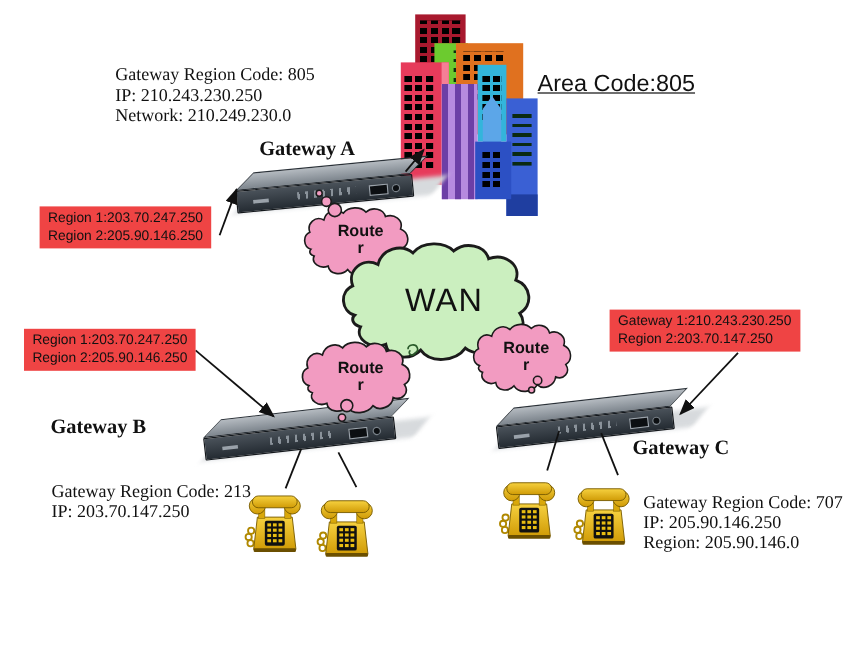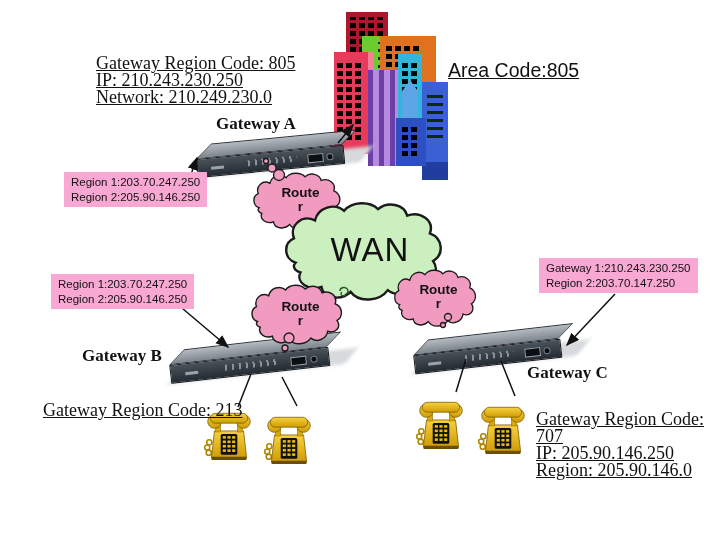--- a/index.html
+++ b/index.html
@@ -1,36 +1,36 @@
 <!DOCTYPE html>
 <html><head>
 <meta charset="utf-8">
 <style>
   html,body{margin:0;padding:0;background:#fff;}
   .stage{position:relative;width:720px;height:540px;background:#ffffff;overflow:hidden;
          font-family:"Liberation Serif",serif;color:#111;}
   .abs{position:absolute;}
 
   
-  .info-block{font-size:18px;line-height:17px;z-index:8;text-decoration:underline;}
+  .info-block{font-size:15px;line-height:17px;z-index:8;}
   .gw-label{font-weight:bold;font-size:17px;z-index:8;}
   .area-code{font-family:"Liberation Sans",sans-serif;font-size:19.5px;z-index:8;text-decoration:underline;}
 
   
-  .region-box{background:#f9a8d4;font-family:"Liberation Sans",sans-serif;
-              font-size:11.5px;line-height:14.5px;padding:3px 7px;z-index:8;margin-left:31px;}
+  .region-box{background:#ef4444;font-family:"Liberation Sans",sans-serif;
+              font-size:11.5px;line-height:14.5px;padding:3px 7px;z-index:8;}
 
   
   .cloud{z-index:5;}
   .cloud svg{position:absolute;left:0;top:0;width:100%;height:100%;overflow:visible;}
   .cloud use{stroke:#1b1b1b;stroke-width:3px;}
   .cloud-text{position:absolute;inset:0;display:flex;flex-direction:column;align-items:center;
               justify-content:center;font-family:"Liberation Sans",sans-serif;
               font-weight:bold;font-size:13.5px;line-height:14px;padding-bottom:6px;}
-  .wan-text{font-weight:normal;font-size:33px;letter-spacing:1px;padding-bottom:10px;}
+  .wan-text{font-weight:normal;font-size:27px;letter-spacing:1px;padding-bottom:10px;}
 
   
   .device{position:absolute;z-index:2;}
   .dev-shadow{position:absolute;left:4px;right:-22px;top:18px;height:15px;
               background:#d7dadd;transform:skewX(-45deg);filter:blur(2px);}
   .dev-top{position:relative;height:12px;width:calc(100% - 4px);
            background:linear-gradient(#b4bac0,#7e868e);
            border:1px solid #2b3239;transform:skewX(-50deg);transform-origin:0 100%;}
   .dev-front{position:relative;height:17px;background:linear-gradient(#4a525a,#242b32);
              border:1px solid #14181c;border-radius:1px;}
@@ -255,40 +255,41 @@
 
   <div class="abs info-block" style="left:96px;top:55px;">
     <div>Gateway Region Code: 805</div>
     <div>IP: 210.243.230.250</div>
     <div>Network: 210.249.230.0</div>
   </div>
 
   <div class="abs area-code" style="left:448px;top:59px;">Area Code:805</div>
 
   <div class="abs gw-label" style="left:216px;top:114px;">Gateway A</div>
-  <div class="abs gw-label" style="left:42px;top:346px;margin-left:40px;">Gateway B</div>
+  <div class="abs gw-label" style="left:42px;top:346px;">Gateway B</div>
   <div class="abs gw-label" style="left:527px;top:363px;">Gateway C</div>
 
   <div class="abs region-box" style="left:33px;top:172px;">
     <div>Region 1:203.70.247.250</div>
     <div>Region 2:205.90.146.250</div>
   </div>
 
   <div class="abs region-box" style="left:20px;top:274px;">
     <div>Region 1:203.70.247.250</div>
     <div>Region 2:205.90.146.250</div>
   </div>
 
   <div class="abs region-box" style="left:508px;top:258px;">
     <div>Gateway 1:210.243.230.250</div>
     <div>Region 2:203.70.147.250</div>
   </div>
 
   <div class="abs info-block" style="left:43px;top:402px;">
     <div>Gateway Region Code: 213</div>
+    <div>IP: 203.70.147.250</div>
   </div>
 
   <div class="abs info-block" style="left:536px;top:411px;">
     <div>Gateway Region Code: 707</div>
     <div>IP: 205.90.146.250</div>
     <div>Region: 205.90.146.0</div>
   </div>
 
 </div>
 

